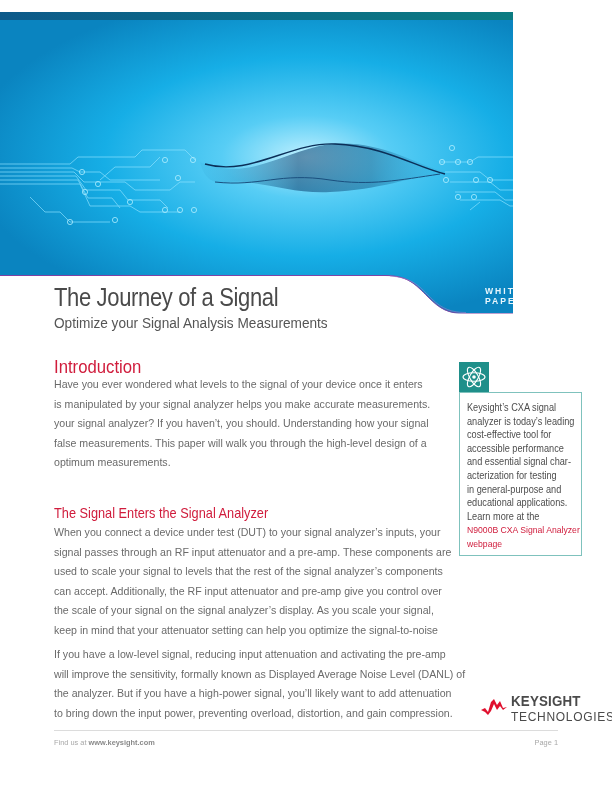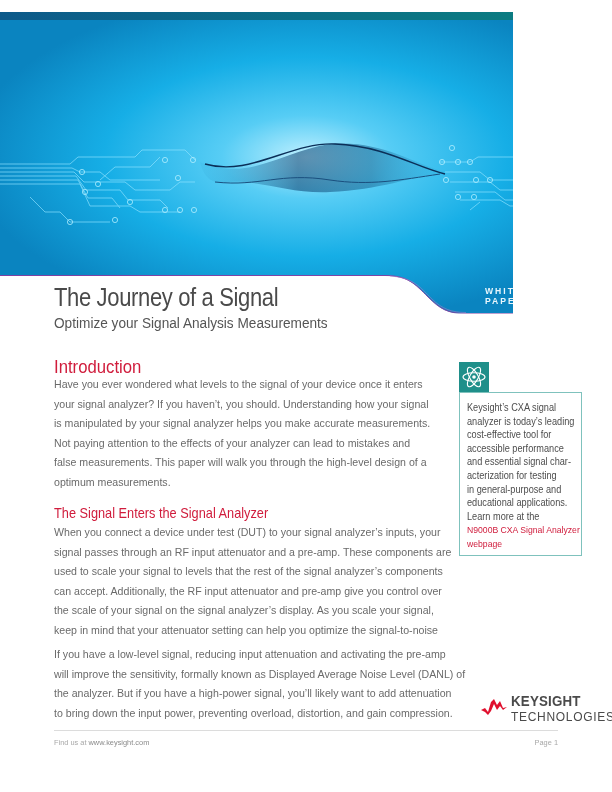--- a/index.html
+++ b/index.html
@@ -79,21 +79,21 @@
     font-size: 12px; color: #4a4a4a; letter-spacing: 0.7px; white-space: nowrap;
   }
   .footer-rule {
     position: absolute; left: 54px; top: 730px; width: 504px; height: 1px;
     background: #dcdcdc;
   }
   .footer-left {
     position: absolute; left: 54px; top: 738px;
     font-size: 7.4px; color: #a8a8a8; white-space: nowrap;
   }
-  .footer-left b { color: #8a8a8a; font-weight: normal; }
+  .footer-left b { color: #8a8a8a; font-weight: bold; }
   .footer-right {
     position: absolute; right: 54px; top: 738px;
     font-size: 7.4px; color: #a8a8a8; padding-left: 33px;
   }
 </style>
 </head>
 <body>
 
 <div class="hero">
   <svg width="612" height="302" viewBox="0 0 612 302">
@@ -172,23 +172,22 @@
   <div class="top-strip"></div>
   <div class="white-paper-label">WHITE PAPER</div>
 </div>
 
 <h1 class="title" style="margin:0">The Journey of a Signal</h1>
 <div class="subtitle">Optimize your Signal Analysis Measurements</div>
 
 <div class="h2">Introduction</div>
 <div class="para p1">
   <span class="ln">Have you ever wondered what levels to the signal of your device once it enters</span>
+  <span class="ln">is manipulated by your signal analyzer helps you make accurate measurements.</span>
   <span class="ln">your signal analyzer? If you haven’t, you should. Understanding how your signal</span>
-  <span class="ln">is manipulated by your signal analyzer helps you make accurate measurements.</span>
-  <span class="ln">Not paying attention to the effects of your analyzer can lead to mistakes and</span>
   <span class="ln">false measurements. This paper will walk you through the high-level design of a</span>
   <span class="ln">optimum measurements.</span>
 </div>
 
 <div class="h3">The Signal Enters the Signal Analyzer</div>
 <div class="para p2">
   <span class="ln">When you connect a device under test (DUT) to your signal analyzer’s inputs, your</span>
   <span class="ln">signal passes through an RF input attenuator and a pre-amp. These components are</span>
   <span class="ln">used to scale your signal to levels that the rest of the signal analyzer’s components</span>
   <span class="ln">can accept. Additionally, the RF input attenuator and pre-amp give you control over</span>

